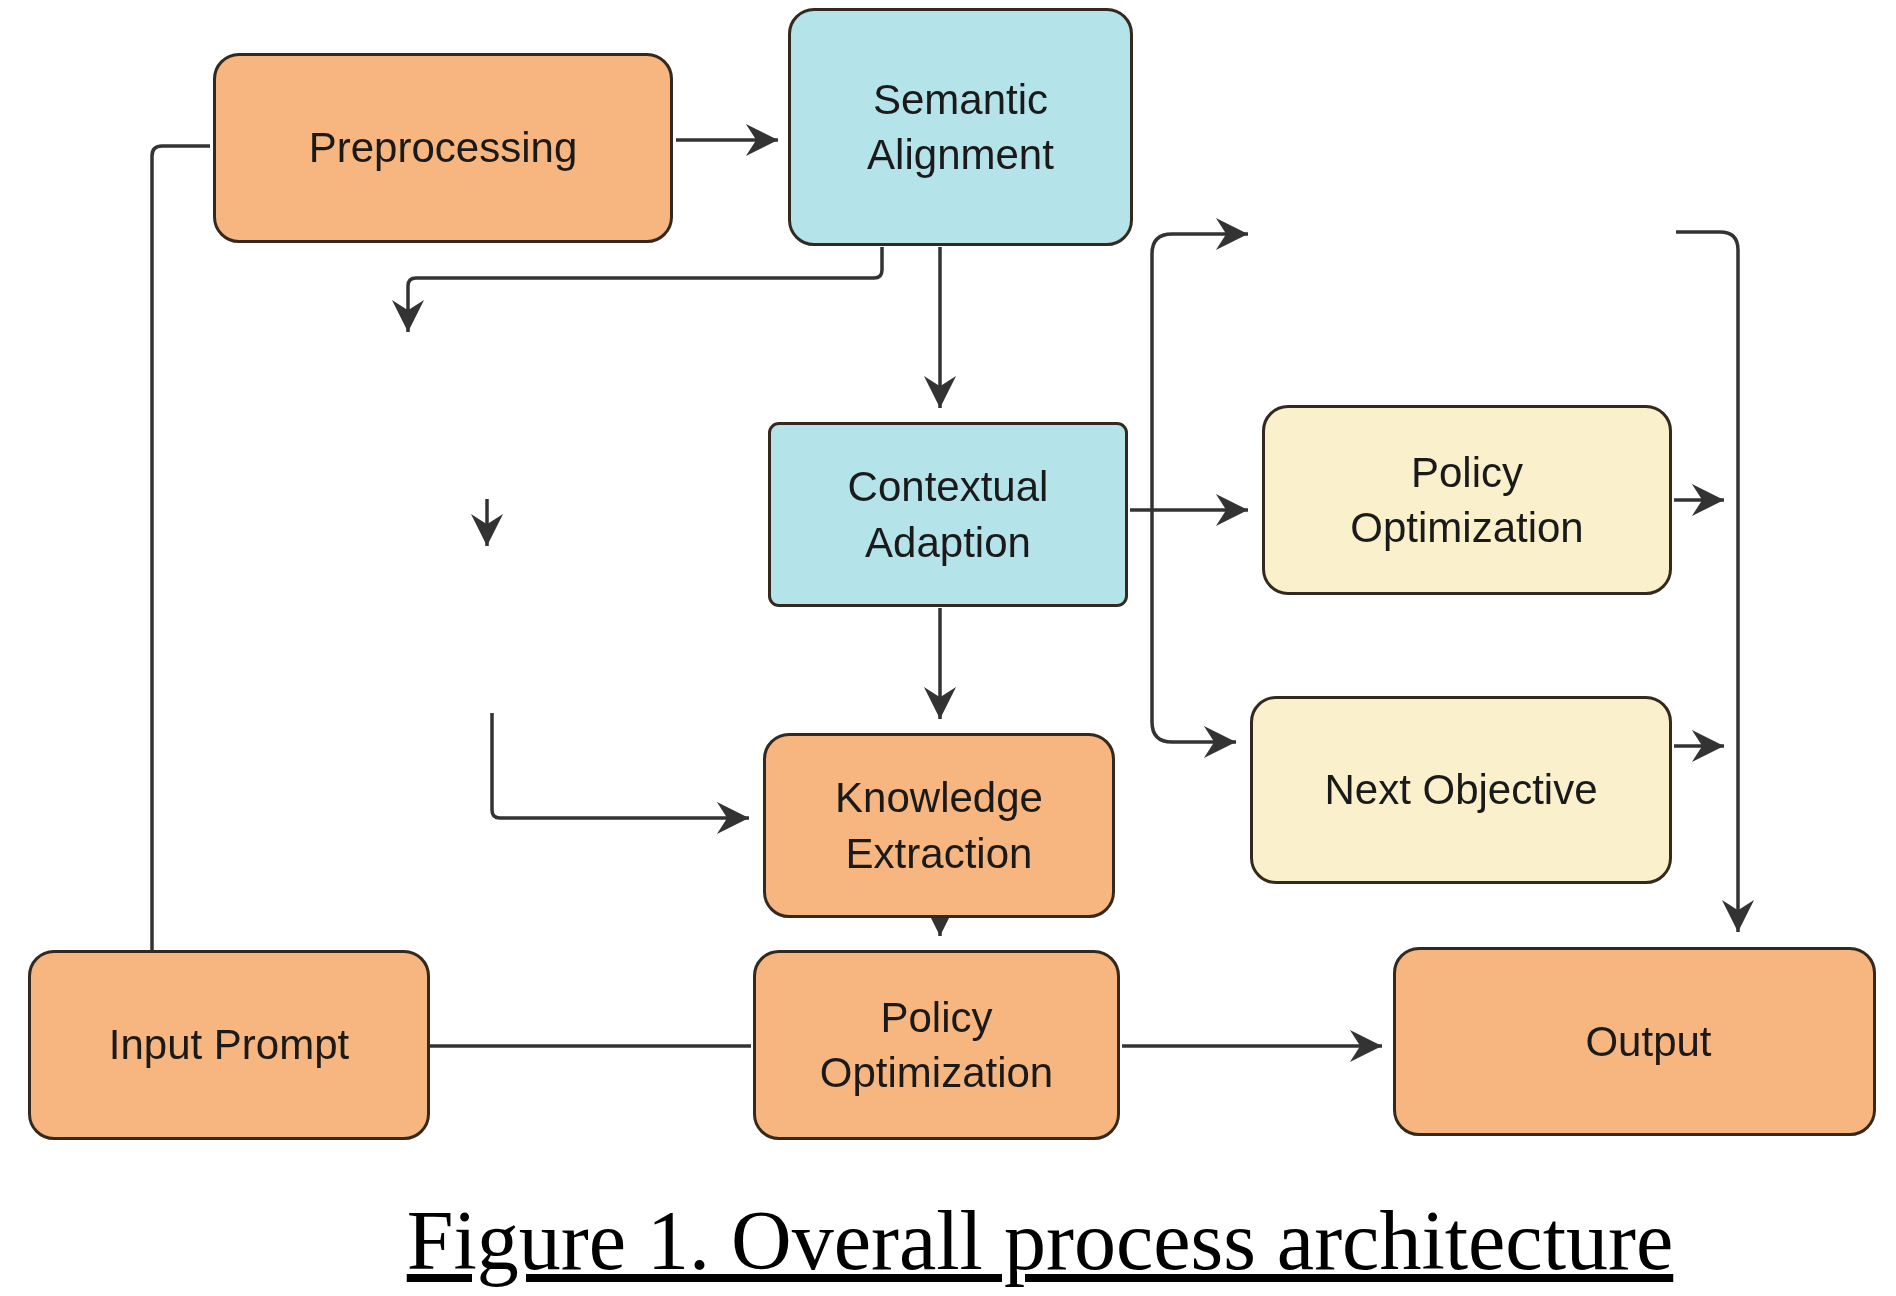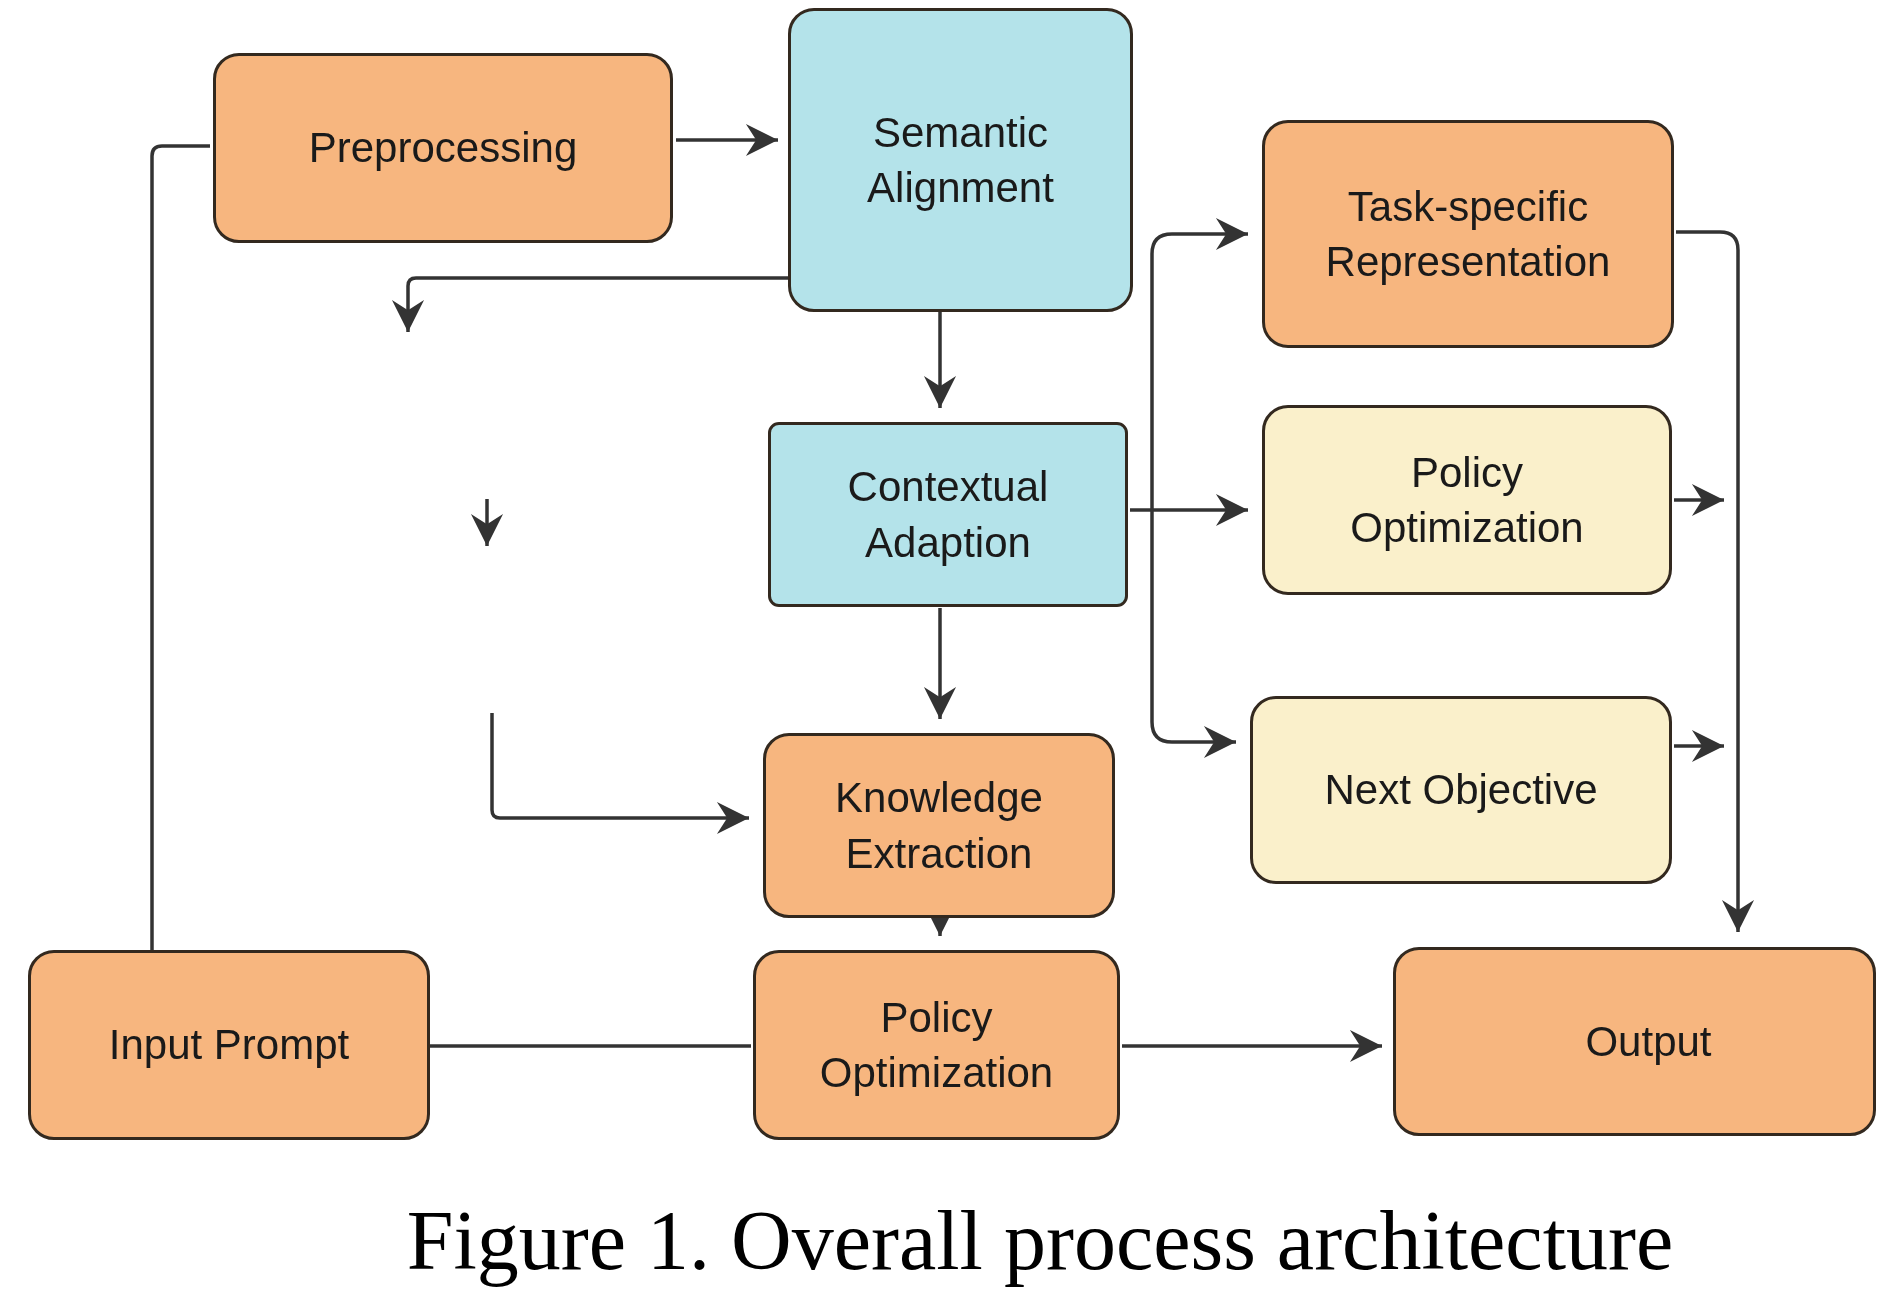--- a/index.html
+++ b/index.html
@@ -44,20 +44,21 @@
   .node.yellow { background: var(--node-yellow, #faf0cb); }
   .caption {
     position: absolute;
     left: 190px;
     top: 1192px;
     width: 1700px;
     text-align: center;
     font-family: "Liberation Serif", serif;
     font-size: 84px;
     color: #000;
+    text-decoration: underline;
   }
 </style>
 </head>
 <body>
 
 <div id="canvas">
 
   <svg id="edges" viewBox="0 0 1896 1296" xmlns="http://www.w3.org/2000/svg">
     <defs>
       <marker id="ah" viewBox="0 0 12 12" refX="11" refY="6" markerWidth="11" markerHeight="11" orient="auto-start-reverse">
@@ -79,29 +80,25 @@
     <path d="M 1674 746 H 1724" marker-end="url(#ah)"></path>
     <path d="M 940 919 V 936" marker-end="url(#ah)"></path>
     <path d="M 751 1046 H 386" marker-end="url(#ah)"></path>
     <path d="M 1122 1046 H 1382" marker-end="url(#ah)"></path>
   </svg>
 
   <div class="node orange" style="left:213px; top:53px;  width:460px; height:190px;">
     <span>Preprocessing</span>
   </div>
 
-  <div class="node cyan" style="left:788px; top:8px;   width:345px; height:304px;">
+  <div class="node cyan" style="left:788px; top:8px;   width:345px; height:238px;">
     <span>Semantic
 Alignment</span>
   </div>
 
-  <div class="node orange" style="left:1262px; top:120px; width:412px; height:228px;">
-    <span>Task-specific
-Representation</span>
-  </div>
 
 
   <div class="node cyan" style="left:768px; top:422px; width:360px; height:185px;border-radius:11px;">
     <span>Contextual
 Adaption</span>
   </div>
 
   <div class="node yellow" style="left:1262px; top:405px; width:410px; height:190px;">
     <span>Policy
 Optimization</span>

